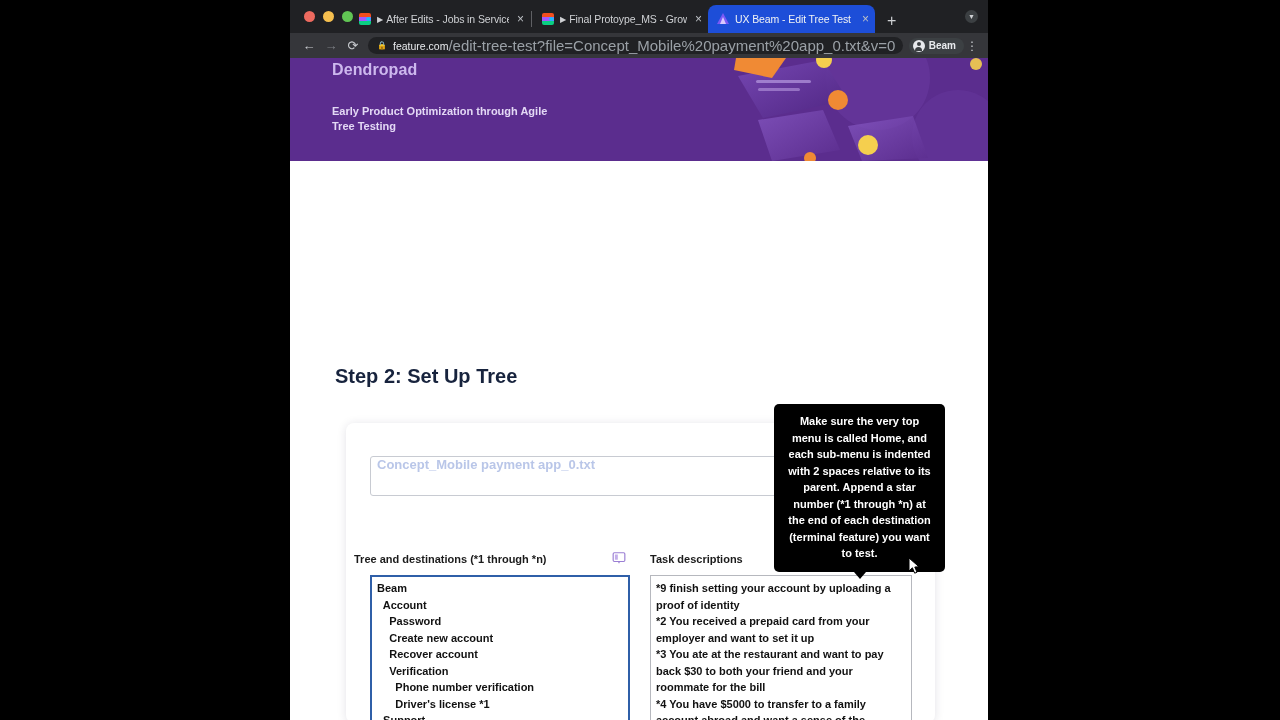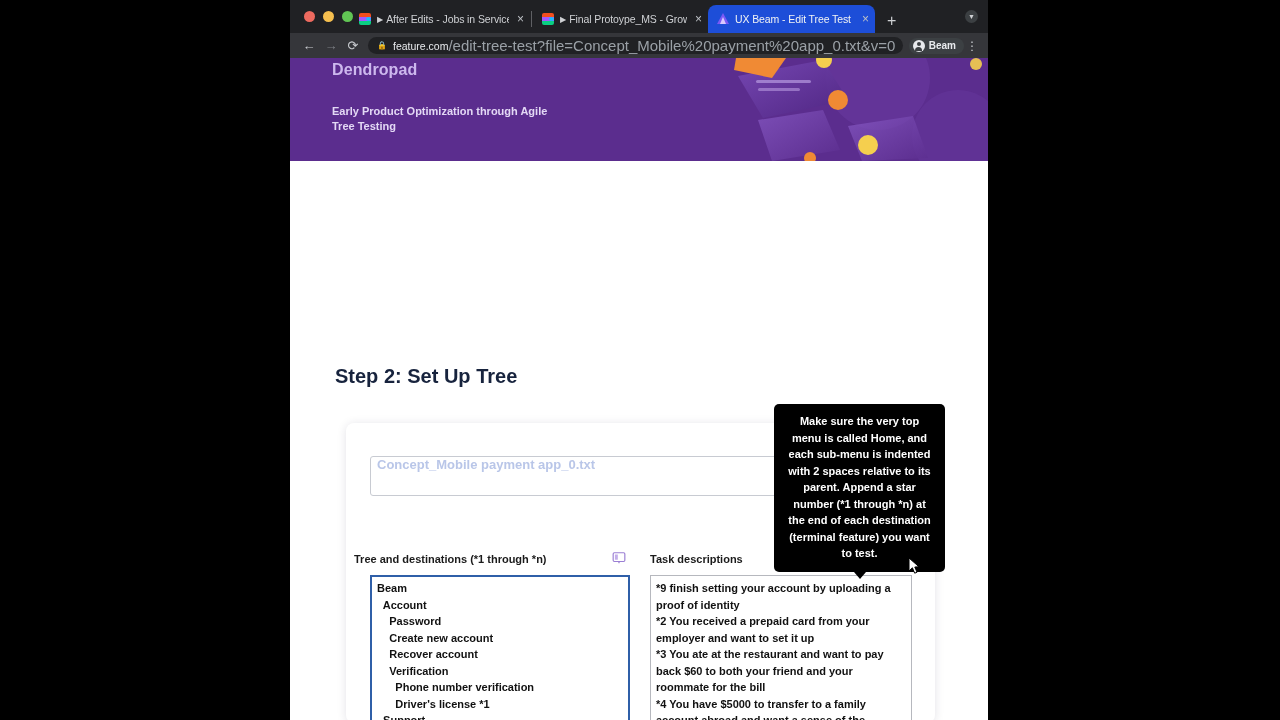--- a/index.html
+++ b/index.html
@@ -463,21 +463,21 @@
             <div class="tree-line">    Verification</div>
             <div class="tree-line">      Phone number verification</div>
             <div class="tree-line">      Driver's license *1</div>
             <div class="tree-line">  Support</div>
 
           </div>
 
           <div class="ta ta-task">
             <div class="task-line">*9 finish setting your account by uploading a proof of identity</div>
             <div class="task-line">*2 You received a prepaid card from your employer and want to set it up</div>
-            <div class="task-line">*3 You ate at the restaurant and want to pay back $60 to both your friend and your roommate for the bill</div>
+            <div class="task-line">*3 You ate at the restaurant and want to pay back $30 to both your friend and your roommate for the bill</div>
             <div class="task-line">*4 You have $5000 to transfer to a family account abroad and want a sense of the exchange rates</div>
           </div>
 
         </div>
 
         <div class="tooltip">
           <div class="tooltip-text">Make sure the very top menu is called Home, and each sub-menu is indented with 2 spaces relative to its parent. Append a star number (*1 through *n) at the end of each destination (terminal feature) you want to test.</div>
           <div class="tooltip-arrow"></div>
         </div>
 

